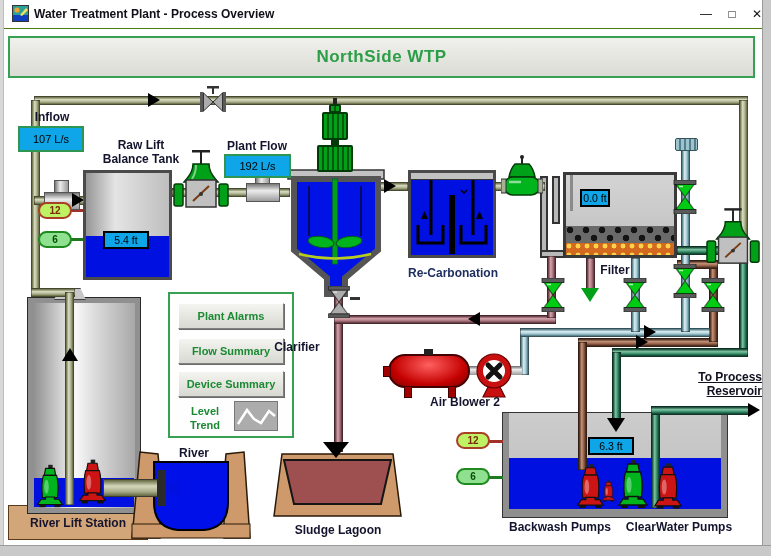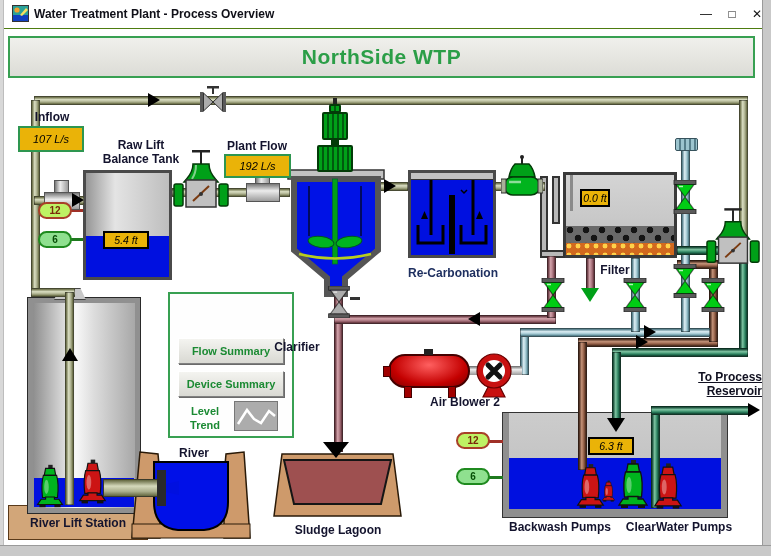--- a/index.html
+++ b/index.html
@@ -9,21 +9,21 @@
   .frame-left{position:absolute;left:0;top:0;width:3px;height:556px;background:#D8D8D8;border-right:1px solid #BDBDBD;}
   .frame-right{position:absolute;left:762px;top:0;width:9px;height:556px;background:#C9C9C9;border-left:1px solid #9a9a9a;}
   .frame-bottom{position:absolute;left:0;top:545px;width:771px;height:11px;background:#C9C9C9;border-top:1px solid #9a9a9a;}
   .titlebar{position:absolute;left:4px;top:0;width:758px;height:28px;background:#FFFFFF;border-bottom:1px solid #4d7c0f;}
   .title-text{position:absolute;left:30px;top:7px;font-size:12px;font-weight:700;color:#101018;}
   .winbtn{position:absolute;top:6px;width:16px;height:16px;text-align:center;font-size:12px;color:#111;line-height:16px;cursor:default;}
   
   .banner{position:absolute;left:8px;top:36px;width:747px;height:42px;box-sizing:border-box;
           background:linear-gradient(180deg,#F0F0EC,#DCDCD6);border:2px solid #38A052;
           display:flex;align-items:center;justify-content:center;}
-  .banner span{font-size:21px;font-weight:700;color:#2B9E47;letter-spacing:.5px;}
+  .banner span{font-size:17px;font-weight:700;color:#2B9E47;letter-spacing:.5px;}
   
   .ph,.pv{position:absolute;box-sizing:border-box;border:1px solid rgba(0,0,0,.40);z-index:5;}
   .ph{height:9px;}.pv{width:9px;}
   .ph.olive{background:linear-gradient(180deg,#63673F,#DADEC2 38%,#A9AD8B 72%,#63673F);}
   .pv.olive{background:linear-gradient(90deg,#63673F,#DADEC2 38%,#A9AD8B 72%,#63673F);}
   .ph.maroon{background:linear-gradient(180deg,#5E3038,#D4A4AC 38%,#A5707A 72%,#5E3038);}
   .pv.maroon{background:linear-gradient(90deg,#5E3038,#D4A4AC 38%,#A5707A 72%,#5E3038);}
   .ph.teal{background:linear-gradient(180deg,#44707C,#DCEEF4 38%,#9CC4CE 72%,#44707C);}
   .pv.teal{background:linear-gradient(90deg,#44707C,#DCEEF4 38%,#9CC4CE 72%,#44707C);}
   .ph.brown{background:linear-gradient(180deg,#3E2418,#C49278 38%,#8E5A42 72%,#3E2418);}
@@ -37,22 +37,22 @@
   .ar{position:absolute;width:0;height:0;z-index:6;}
   .ar.r{border-top:7px solid transparent;border-bottom:7px solid transparent;border-left:12px solid #000;}
   .ar.l{border-top:7px solid transparent;border-bottom:7px solid transparent;border-right:12px solid #000;}
   .ar.u{border-left:8px solid transparent;border-right:8px solid transparent;border-bottom:13px solid #000;}
   .ar.d{border-left:9px solid transparent;border-right:9px solid transparent;border-top:14px solid #000;}
   .ar.d.big{border-left-width:13px;border-right-width:13px;border-top-width:16px;}
   .ar.d.grn{border-top-color:#00A018;}
   
   .lb{position:absolute;font-size:12px;font-weight:700;color:#14142E;text-align:center;
       line-height:14px;white-space:nowrap;z-index:8;}
-  .vb{position:absolute;background:#eab308;border:2px solid #000;box-sizing:border-box;z-index:8;
-      display:flex;align-items:center;justify-content:center;font-size:10.5px;color:#000;font-style:italic;}
+  .vb{position:absolute;background:#0ea5e9;border:2px solid #000;box-sizing:border-box;z-index:8;
+      display:flex;align-items:center;justify-content:center;font-size:10.5px;color:#000;}
   .vb.greenb{border:2px solid #2E9650;font-size:11px;}
   .oval{position:absolute;width:34px;height:17px;border-radius:9px;box-sizing:border-box;z-index:8;
         display:flex;align-items:center;justify-content:center;font-size:10px;font-weight:700;}
   .oval.amber{background:#bef264;border:2px solid #A84028;color:#7A2808;}
   .oval.grn{background:#8FE08F;border:2px solid #1F8A1F;color:#074E07;}
   .conn{position:absolute;height:3px;z-index:4;}
   
   .tank{position:absolute;box-sizing:border-box;z-index:2;}
   .eq{position:absolute;z-index:6;}
   .btnpanel{position:absolute;left:168px;top:292px;width:126px;height:146px;box-sizing:border-box;
@@ -224,20 +224,23 @@
        background-image:radial-gradient(circle at 3px 3px,#FFD24A 2.2px,transparent 2.7px);background-size:9px 9px"></div>
   <div class="tank" style="left:570px;top:175px;width:3px;height:36px;background:#8a8a8a;z-index:3"></div>
   <div class="tank" style="left:540px;top:176px;width:8px;height:82px;background:#B8B8B8;border:2px solid #333;z-index:3"></div>
   <div class="tank" style="left:552px;top:176px;width:8px;height:48px;background:#B8B8B8;border:2px solid #333;z-index:3"></div>
   <div class="tank" style="left:540px;top:250px;width:25px;height:8px;background:#B8B8B8;border:2px solid #333;z-index:3"></div>
   <div class="vb" style="left:580px;top:189px;width:30px;height:18px">
     <span>0.0 ft</span>
     </div>
 
   <div class="btnpanel">
+    <div class="hmibtn" style="top:9px">
+        <span>Plant Alarms</span>
+      </div>
     <div class="hmibtn" style="top:77px">
         <span>Device Summary</span>
       </div>
     <div class="hmibtn" style="top:44px">
         <span>Flow Summary</span>
       </div>
     <div class="trendlbl">
       <div>Level</div>
       <div>Trend</div>
     </div>

